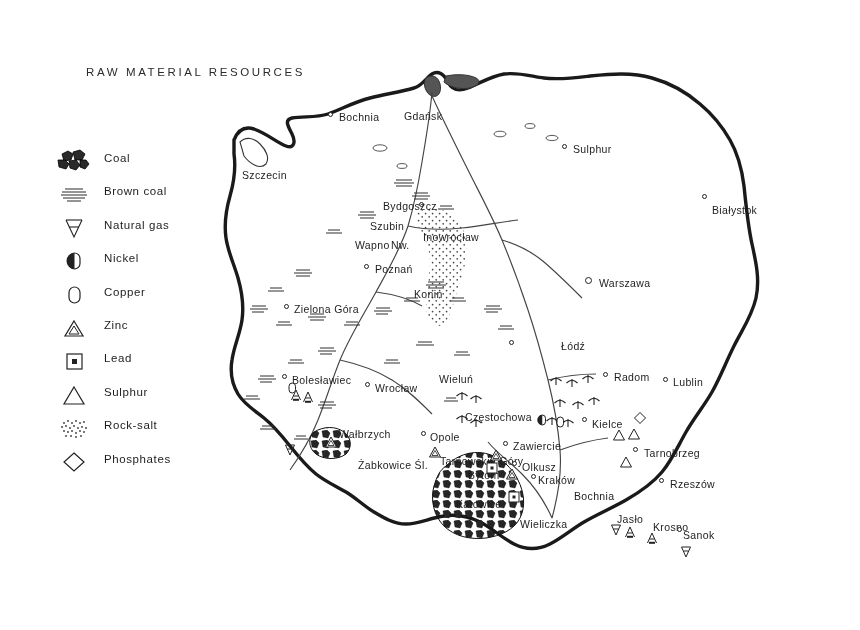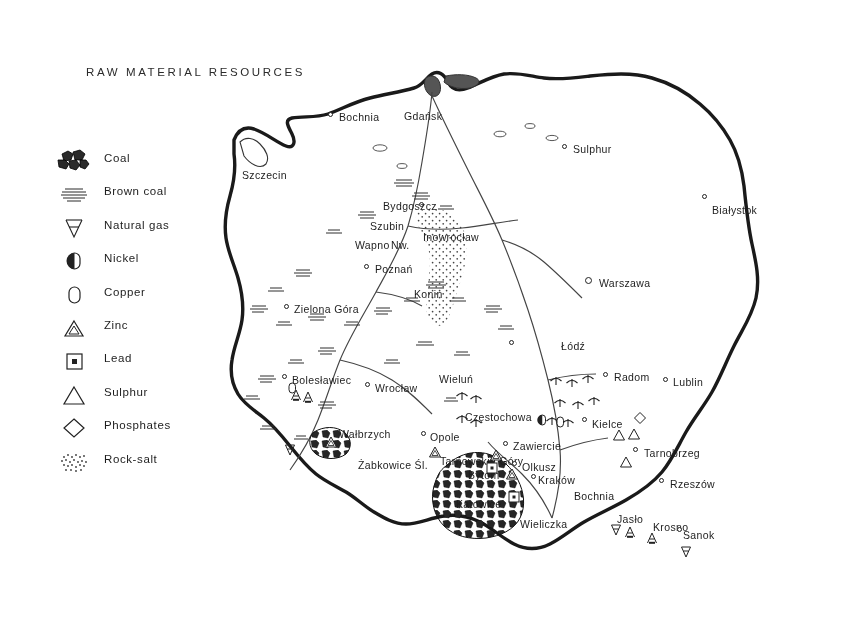--- a/index.html
+++ b/index.html
@@ -178,29 +178,20 @@
       <div class="legend-label">Lead</div>
     </div>
 
     <div class="legend-row">
       <div class="legend-symbol">
         <svg viewBox="0 0 40 26" width="40" height="26">
           <polygon points="18,5 28,22 8,22" fill="#fff" stroke="#222" stroke-width="1.2"></polygon>
         </svg>
       </div>
       <div class="legend-label">Sulphur</div>
-    </div>
-
-    <div class="legend-row">
-      <div class="legend-symbol">
-        <svg viewBox="0 0 40 26" width="40" height="26">
-          <polygon points="18,4 28,13 18,22 8,13" fill="#fff" stroke="#222" stroke-width="1.2"></polygon>
-        </svg>
-      </div>
-      <div class="legend-label">Phosphates</div>
     </div>
 
     <div class="legend-row">
       <div class="legend-symbol">
         <svg viewBox="0 0 40 26" width="40" height="26">
           <g fill="#3a3a3a">
             <circle cx="8" cy="8" r="0.9"></circle>
               <circle cx="12" cy="6" r="0.9"></circle>
               <circle cx="16" cy="8" r="0.9"></circle>
             <circle cx="20" cy="6" r="0.9"></circle>
@@ -220,20 +211,29 @@
               <circle cx="24" cy="16" r="0.9"></circle>
               <circle cx="28" cy="17" r="0.9"></circle>
             <circle cx="10" cy="21" r="0.9"></circle>
               <circle cx="15" cy="21" r="0.9"></circle>
               <circle cx="20" cy="22" r="0.9"></circle>
             <circle cx="25" cy="21" r="0.9"></circle>
           </g>
         </svg>
       </div>
       <div class="legend-label">Rock-salt</div>
+    </div>
+
+    <div class="legend-row">
+      <div class="legend-symbol">
+        <svg viewBox="0 0 40 26" width="40" height="26">
+          <polygon points="18,4 28,13 18,22 8,13" fill="#fff" stroke="#222" stroke-width="1.2"></polygon>
+        </svg>
+      </div>
+      <div class="legend-label">Phosphates</div>
     </div>
 
   </div>
 
   <div id="map-canvas">
     <svg width="660" height="600" viewBox="0 0 660 600">
       <defs>
         <pattern id="stipple" width="7" height="7" patternUnits="userSpaceOnUse">
           <circle cx="1.6" cy="1.6" r="0.85" fill="#444"></circle>
           <circle cx="5.2" cy="4.8" r="0.85" fill="#444"></circle>

